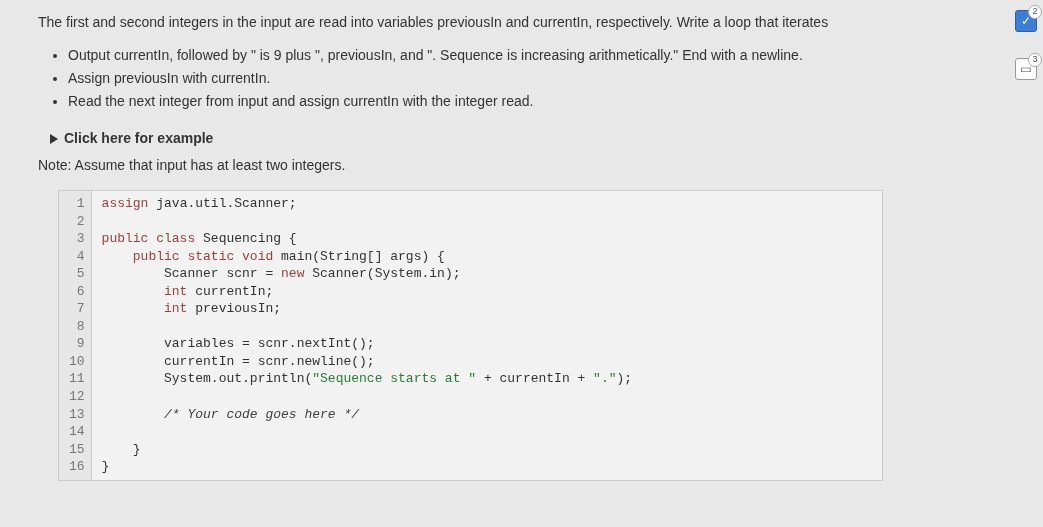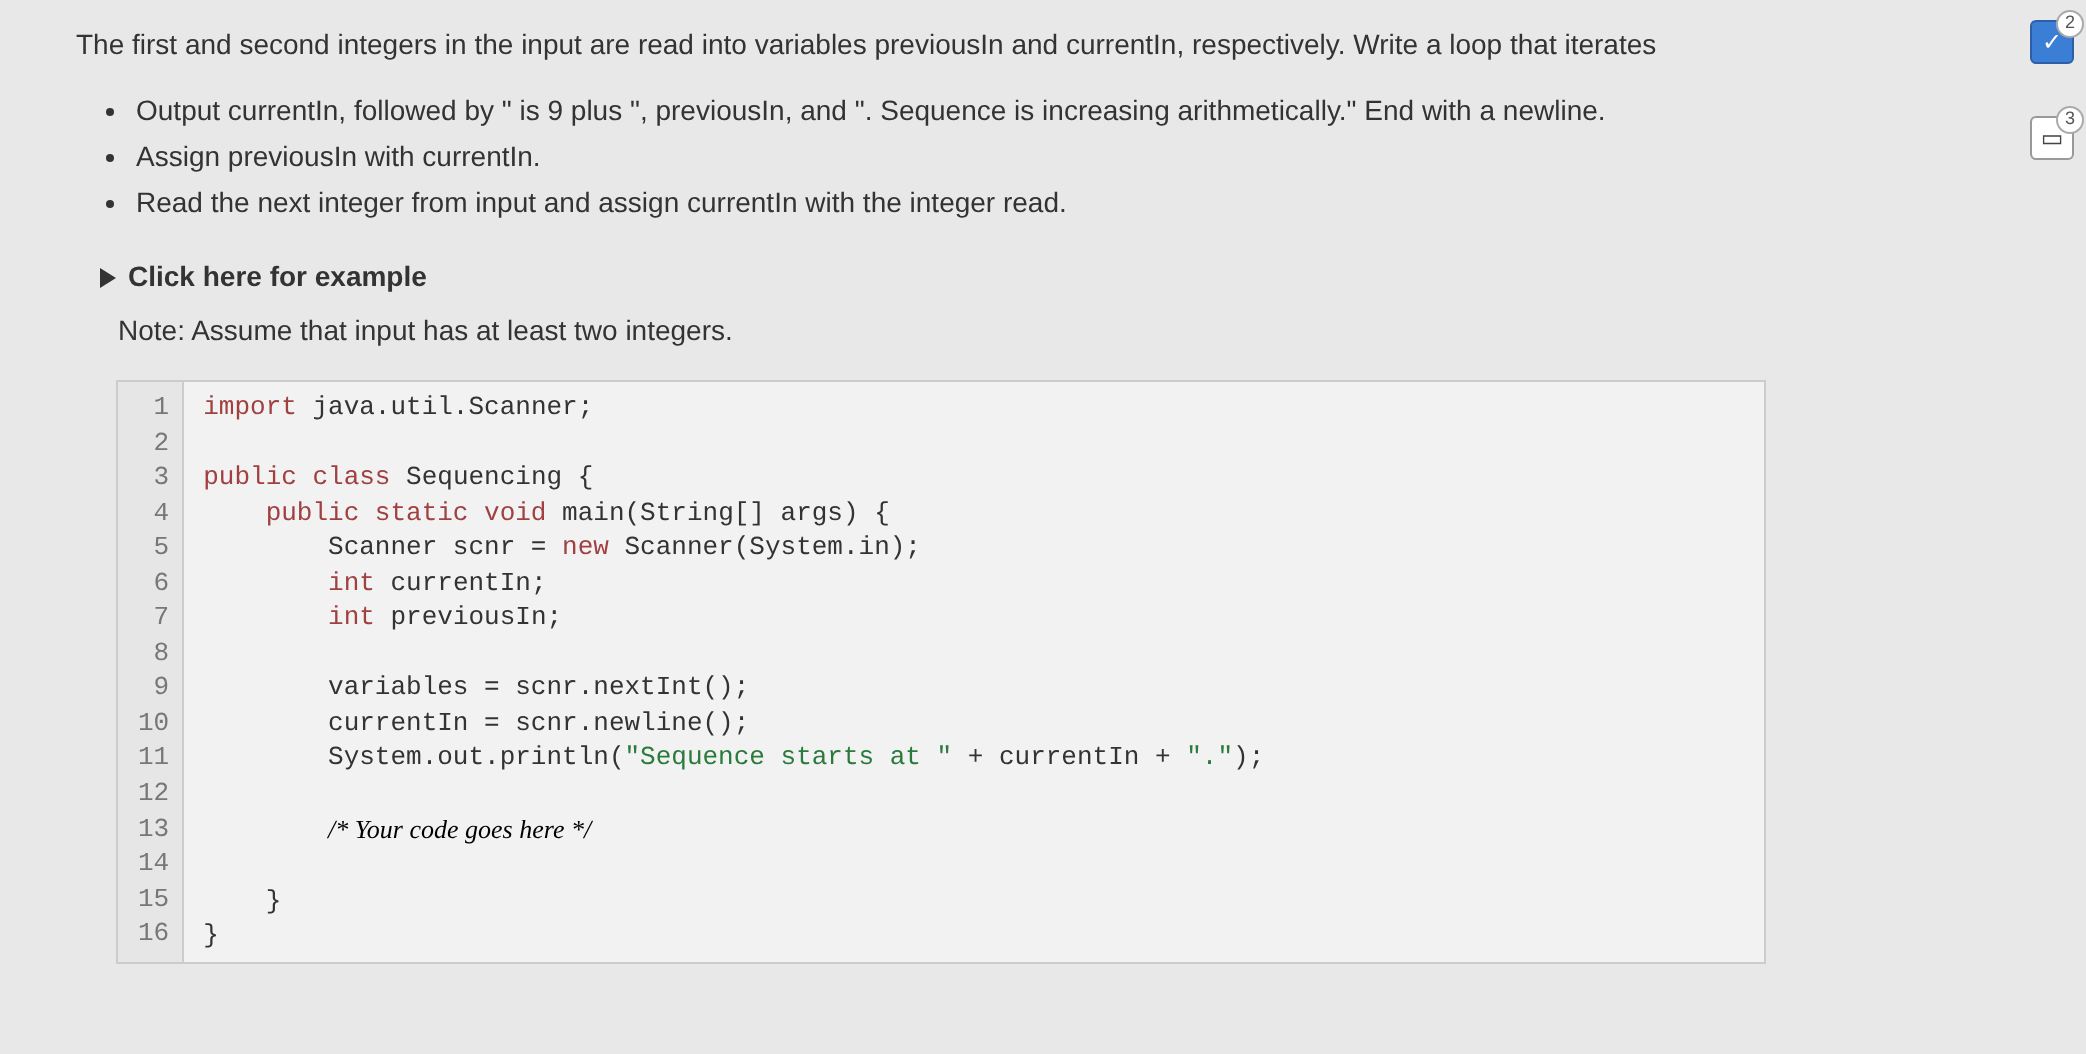--- a/index.html
+++ b/index.html
@@ -31,21 +31,21 @@
     }
     .triangle {
       display: inline-block;
       width: 0; height: 0;
       border-top: 5px solid transparent;
       border-bottom: 5px solid transparent;
       border-left: 8px solid #333;
       margin-right: 6px;
       vertical-align: middle;
     }
-    .note { margin-bottom: 14px; margin-left: 21px; }
+    .note { margin-bottom: 14px; }
     .code-area {
       background: #f2f2f2;
       border: 1px solid #ccc;
       margin-left: 20px;
       margin-right: 120px;
       font-family: "Courier New", Courier, monospace;
       font-size: 13px;
       display: flex;
     }
     .gutter {
@@ -56,21 +56,21 @@
       color: #777;
       line-height: 1.35;
     }
     .code-body {
       padding: 4px 10px;
       white-space: pre;
       line-height: 1.35;
     }
     .kw { color: #a04040; }
     .str { color: #2a7b3b; }
-    .cmt { color: #000000; font-style: italic; font-family: Liberation Serif, serif; }
+    .cmt { color: #404040; font-style: italic; }
     .side-icons {
       position: absolute;
       right: 6px;
       top: 10px;
       display: flex;
       flex-direction: column;
       gap: 26px;
     }
     .side-icon {
       width: 22px; height: 22px;
@@ -133,21 +133,21 @@
 7
 8
 9
 10
 11
 12
 13
 14
 15
 16</div>
-    <div class="code-body"><span class="kw">import</span><span> java.util.Scanner;</span>
+    <div class="code-body"><span class="kw">assign</span><span> java.util.Scanner;</span>
 
 <span class="kw">public class</span><span> Sequencing {</span>
 <span class="kw">    public static void</span><span> main(String[] args) {</span>
 <span>        Scanner scnr = </span><span class="kw">new</span><span> Scanner(System.in);</span>
 <span class="kw">        int</span><span> currentIn;</span>
 <span class="kw">        int</span><span> previousIn;</span>
 
 <span>        variables = scnr.nextInt();</span>
 <span>        currentIn = scnr.newline();</span>
 <span>        System.out.println(</span><span class="str">"Sequence starts at "</span><span> + currentIn + </span><span class="str">"."</span><span>);</span>

